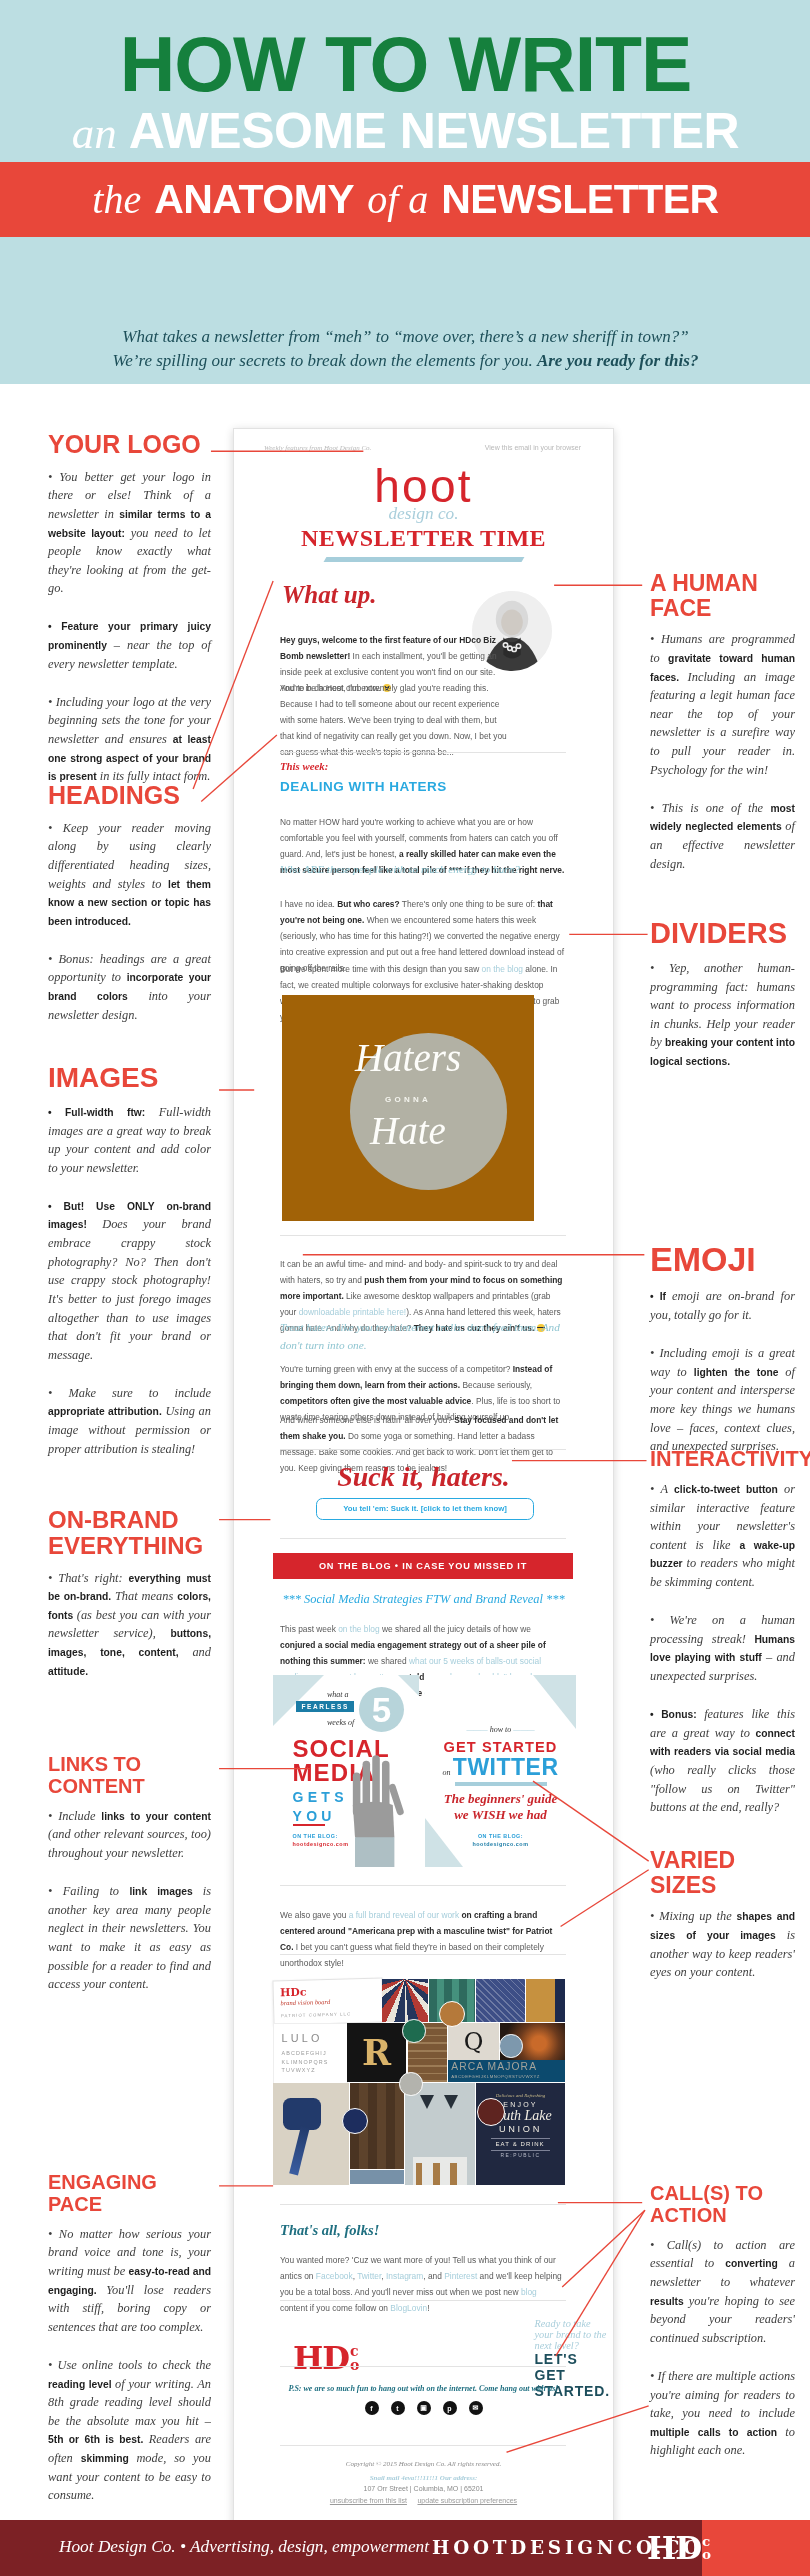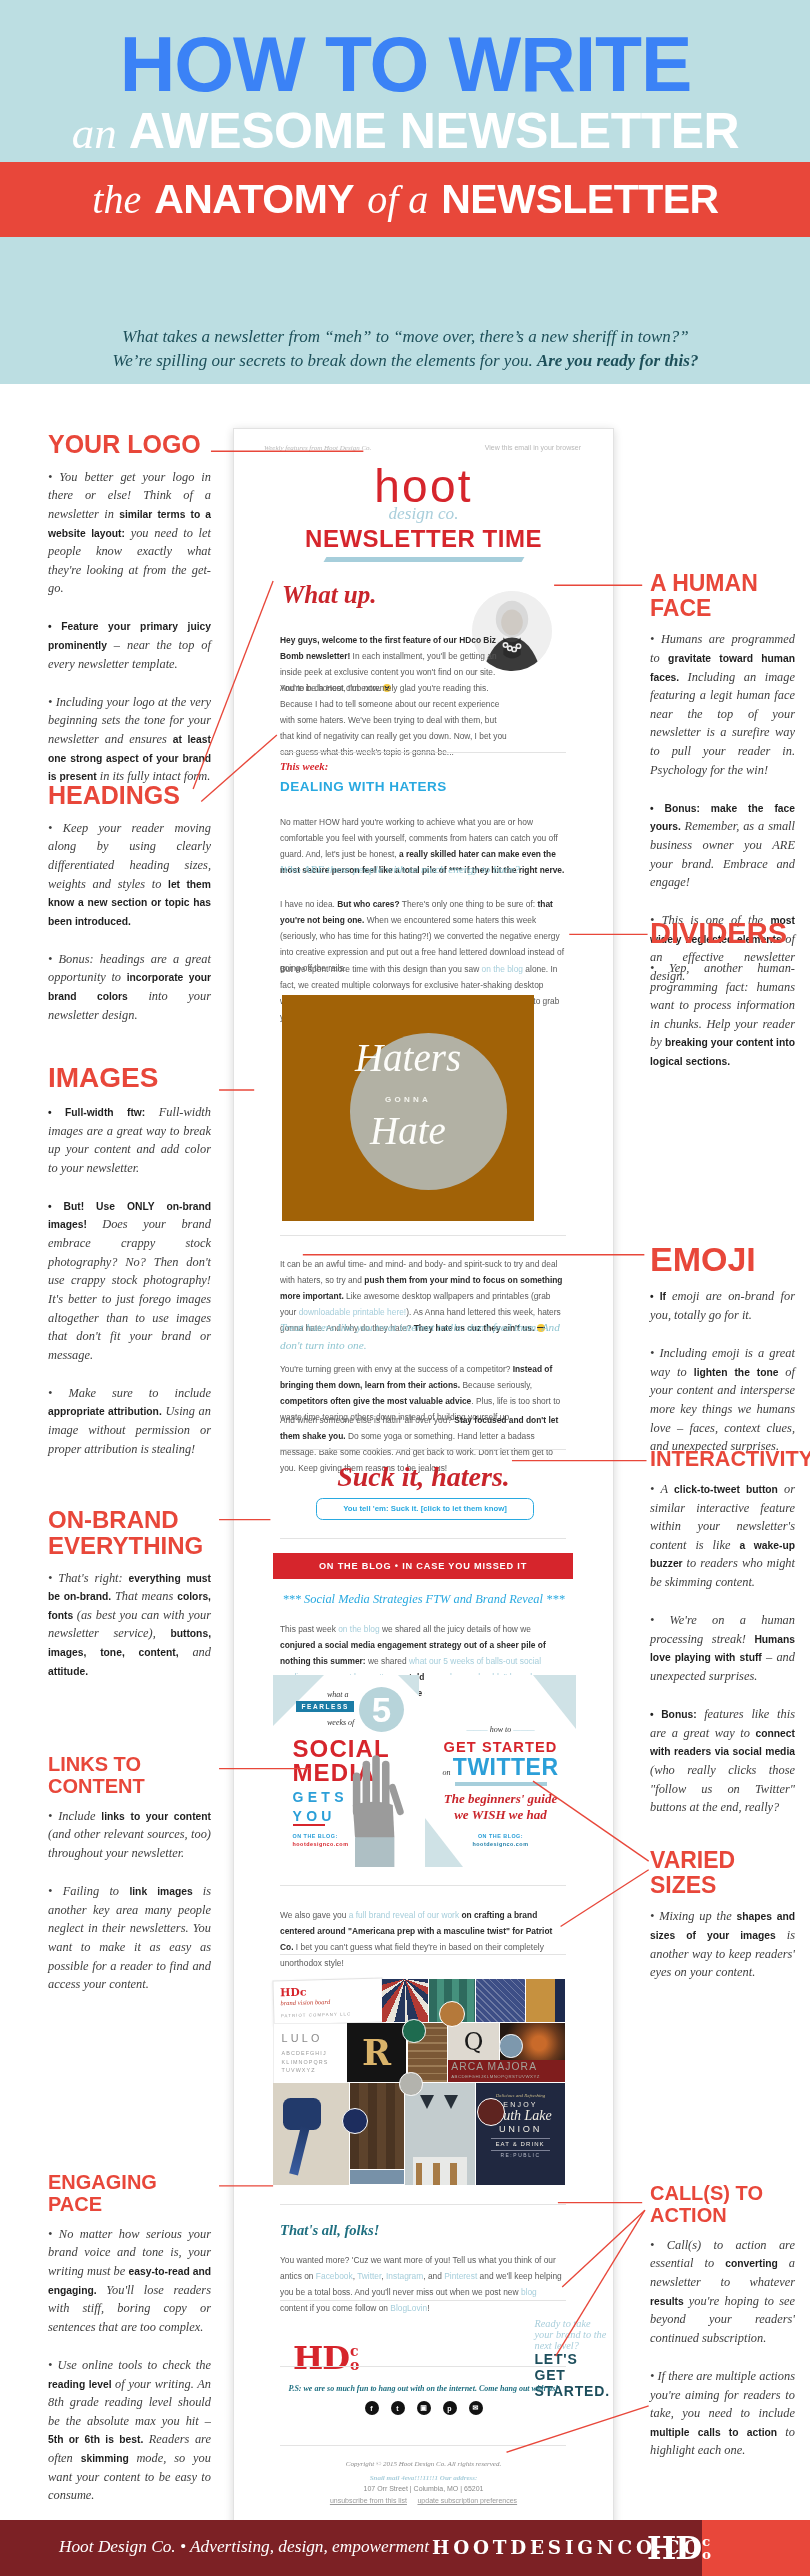--- a/index.html
+++ b/index.html
@@ -2,21 +2,21 @@
 <html style="font-size:8.6px"><head>
 <meta charset="utf-8">
 <style>
   html,body{margin:0;padding:0;background:#fff;}
   #canvas{position:relative;width:811px;height:2576px;background:#ffffff;overflow:hidden;
           font-family:"Liberation Sans",sans-serif;}
   .abs{position:absolute;}
 
   
   .band-teal{left:0;top:0;width:811px;height:384px;background:#bcdee2;}
-  .hdr-line1{left:0;top:26px;width:811px;text-align:center;color:#3b82f6;
+  .hdr-line1{left:0;top:26px;width:811px;text-align:center;color:#15803d;
      font-weight:700;font-size:77px;letter-spacing:-1.1px;line-height:1;}
   .hdr-line2{left:0;top:106px;width:811px;text-align:center;color:#fff;line-height:1;}
   .hdr-line2 .an{font-family:"Liberation Serif",serif;font-style:italic;font-size:45px;font-weight:400;margin-right:12px;}
   .hdr-line2 .aw{font-weight:700;font-size:50px;letter-spacing:-0.5px;}
   .band-red{left:0;top:162px;width:811px;height:75px;background:#e8473a;}
   .band-title{left:0;top:162px;width:811px;height:75px;display:flex;align-items:center;justify-content:center;gap:13px;color:#fff;}
   .band-title .it{font-family:"Liberation Serif",serif;font-style:italic;font-size:40px;font-weight:400;}
   .band-title .bd{font-weight:700;font-size:41px;letter-spacing:-0.5px;}
   .intro{left:0;width:811px;text-align:center;color:#1d4f59;
      font-family:"Liberation Serif",serif;font-style:italic;font-size:17px;}
@@ -26,21 +26,21 @@
   .panel{left:233px;top:384px;width:379px;height:2098px;background:#fff;
          border:0.5px solid #e2e2e2;box-shadow:0 2.2px 8.6px rgba(0,0,0,.16);margin-top:44px;}
   .panel .abs{position:absolute;}
   .meta{top:15px;font-size:7px;color:#b8b8b8;}
   .meta-left{left:30px;font-family:"Liberation Serif",serif;font-style:italic;}
   .meta-right{right:32px;}
   .logo-hoot{left:0;top:34px;width:379px;text-align:center;font-size:46px;font-weight:400;
       color:#d6252c;letter-spacing:2.2px;line-height:1;}
   .logo-sub{left:0;top:75px;width:379px;text-align:center;font-family:"Liberation Serif",serif;
       font-style:italic;font-size:17.3px;color:#a9cedb;}
-  .masthead{left:0;top:96px;width:379px;text-align:center;font-size:24px;font-weight:700;color:#d6252c;letter-spacing:0.5px;}
+  .masthead{left:0;top:96px;width:379px;text-align:center;font-size:24px;font-weight:700;color:#d6252c;letter-spacing:0.5px;font-family:Liberation Serif, serif;}
   .brush{left:91px;top:128px;width:198px;height:4.9px;background:#a6cedb;transform:skewX(-30deg);}
   .greeting{left:48px;top:152px;font-family:"Liberation Serif",serif;font-style:italic;font-weight:700;
       font-size:25px;color:#c9252b;}
   .portrait{left:238px;top:162px;width:80px;height:80px;border-radius:50%;overflow:hidden;background:#f4f4f4;}
   .nl-p{left:46px;width:286px;font-size:8.4px;line-height:1.9;color:#5a5a5a;text-align:left;}
   .nl-p .run-b{font-weight:700;color:#2c2c2c;}
   .run-l{color:#a6cedb;}
   .nl-div{left:46px;width:286px;height:0.5px;background:#e3e3e3;}
   .this-week{left:46px;font-family:"Liberation Serif",serif;font-style:italic;font-weight:700;font-size:10.8px;color:#d6252c;}
   .topic{left:46px;font-size:13.5px;font-weight:700;color:#29a9e0;letter-spacing:0.5px;}
@@ -270,21 +270,21 @@
         <span style="position:absolute;left:7.6px;top:43px;letter-spacing:1.1px;color:#9a9a9a;font-size:5.4px;">TUVWXYZ</span>
       </div>
       <div class="c-tile" style="left:74px;top:51px;width:59px;height:59px;background:#141414;display:flex;align-items:center;justify-content:center;">
         <span style="font-family:'DejaVu Serif',serif;font-size:35px;font-weight:700;color:#d9b36a;">R</span>
       </div>
       <div class="c-tile" style="left:135px;top:51px;width:39px;height:59px;background:#7b5836 repeating-linear-gradient(0deg,rgba(255,230,180,.25) 0 1.6px,transparent 1.6px 7.6px);"></div>
       <div class="c-tile" style="left:175px;top:51px;width:51px;height:37px;background:#ded9d0;display:flex;align-items:center;justify-content:center;">
         <span style="font-family:'DejaVu Serif',serif;font-size:24px;color:#1a1a1a;">Q</span>
       </div>
       <div class="c-tile" style="left:227px;top:51px;width:65px;height:37px;background:radial-gradient(circle at 60% 55%,#c96a2a 0 16%,#6b3a1d 45%,#241812 78%);"></div>
-      <div class="c-tile" style="left:175px;top:88px;width:117px;height:21.6px;background:#7f1d1d;">
+      <div class="c-tile" style="left:175px;top:88px;width:117px;height:21.6px;background:#0c4a6e;">
         <span style="position:absolute;left:3.2px;top:1.1px;font-size:10.3px;letter-spacing:1.1px;color:#a3a39b;">ARCA MAJORA</span>
         <span style="position:absolute;left:3.2px;top:14px;font-size:4.3px;letter-spacing:0.5px;color:#b0b0a8;">ABCDEFGHIJKLMNOPQRSTUVWXYZ</span>
       </div>
 
       <div class="c-tile" style="left:0;top:111px;width:76px;height:102px;background:#d9d2c4;">
         <div style="position:absolute;left:9.7px;top:15px;width:38px;height:32px;border-radius:7.6px;background:#223a6b;"></div>
         <div style="position:absolute;left:21.6px;top:43px;width:8.6px;height:49px;background:linear-gradient(#223a6b,#3a5da0);transform:rotate(14deg);"></div>
       </div>
       <div class="c-tile" style="left:77px;top:111px;width:54px;height:86px;background:repeating-linear-gradient(90deg,#4a3422 0 8.6px,#5d432c 8.6px 18px);"></div>
       <div class="c-tile" style="left:77px;top:198px;width:54px;height:14px;background:#7791a8;"></div>
@@ -382,21 +382,20 @@
   </div>
   <div class="abs co" style="left:48px;top:2172px;">
     <h2 class="co-title" style="font-size:20px;">ENGAGING PACE</h2>
     <p class="co-body"><span class="run-n">• No matter how serious your brand voice and tone is, your writing must be </span><span class="run-b">easy-to-read and engaging. </span><span class="run-n">You'll lose readers with stiff, boring copy or sentences that are too complex.</span></p>
     <p class="co-body"><span class="run-n">• Use online tools to check the </span><span class="run-b">reading level </span><span class="run-n">of your writing. An 8th grade reading level should be the absolute max you hit – </span><span class="run-b">5th or 6th is best. </span><span class="run-n">Readers are often </span><span class="run-b">skimming </span><span class="run-n">mode, so you want your content to be easy to consume.</span></p>
   </div>
 
   <div class="abs co-r" style="left:650px;top:571px;">
     <h2 class="co-title" style="font-size:23px;">A HUMAN FACE</h2>
     <p class="co-body"><span class="run-n">• Humans are programmed to </span><span class="run-b">gravitate toward human faces. </span><span class="run-n">Including an image featuring a legit human face near the top of your newsletter is a surefire way to pull your reader in. Psychology for the win!</span></p>
-    <p class="co-body"><span class="run-b">• Bonus: make the face yours. </span><span class="run-n">Remember, as a small business owner you ARE your brand. Embrace and engage!</span></p>
     <p class="co-body"><span class="run-n">• This is one of the </span><span class="run-b">most widely neglected elements </span><span class="run-n">of an effective newsletter design.</span></p>
   </div>
   <div class="abs co-r" style="left:650px;top:918px;">
     <h2 class="co-title" style="font-size:29px;">DIVIDERS</h2>
     <p class="co-body"><span class="run-n">• Yep, another human-programming fact: humans want to process information in chunks. Help your reader by </span><span class="run-b">breaking your content into logical sections.</span></p>
   </div>
   <div class="abs co-r" style="left:650px;top:1241px;">
     <h2 class="co-title" style="font-size:34px;">EMOJI</h2>
     <p class="co-body"><span class="run-b">• If </span><span class="run-n">emoji are on-brand for you, totally go for it.</span></p>
     <p class="co-body"><span class="run-n">• Including emoji is a great way to </span><span class="run-b">lighten the tone </span><span class="run-n">of your content and intersperse more key things we humans love – faces, context clues, and unexpected surprises.</span></p>

